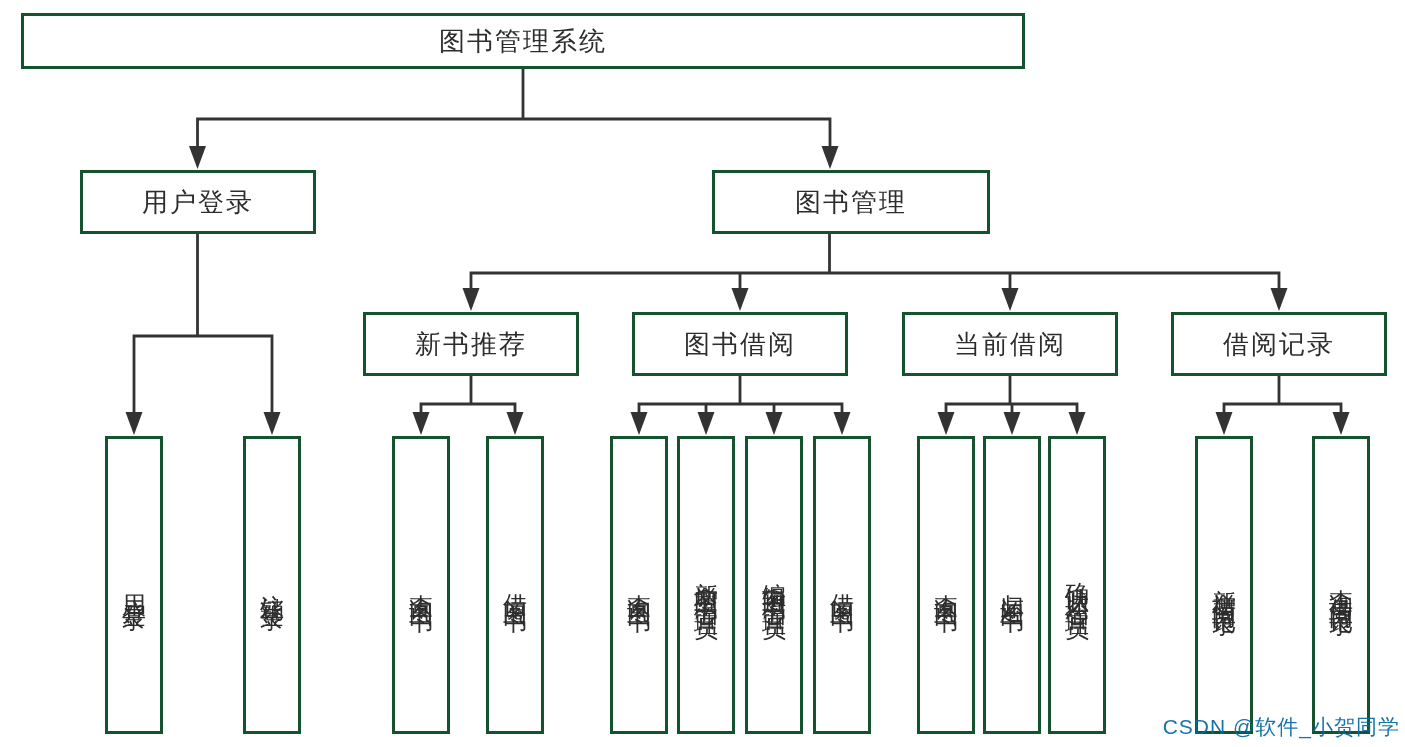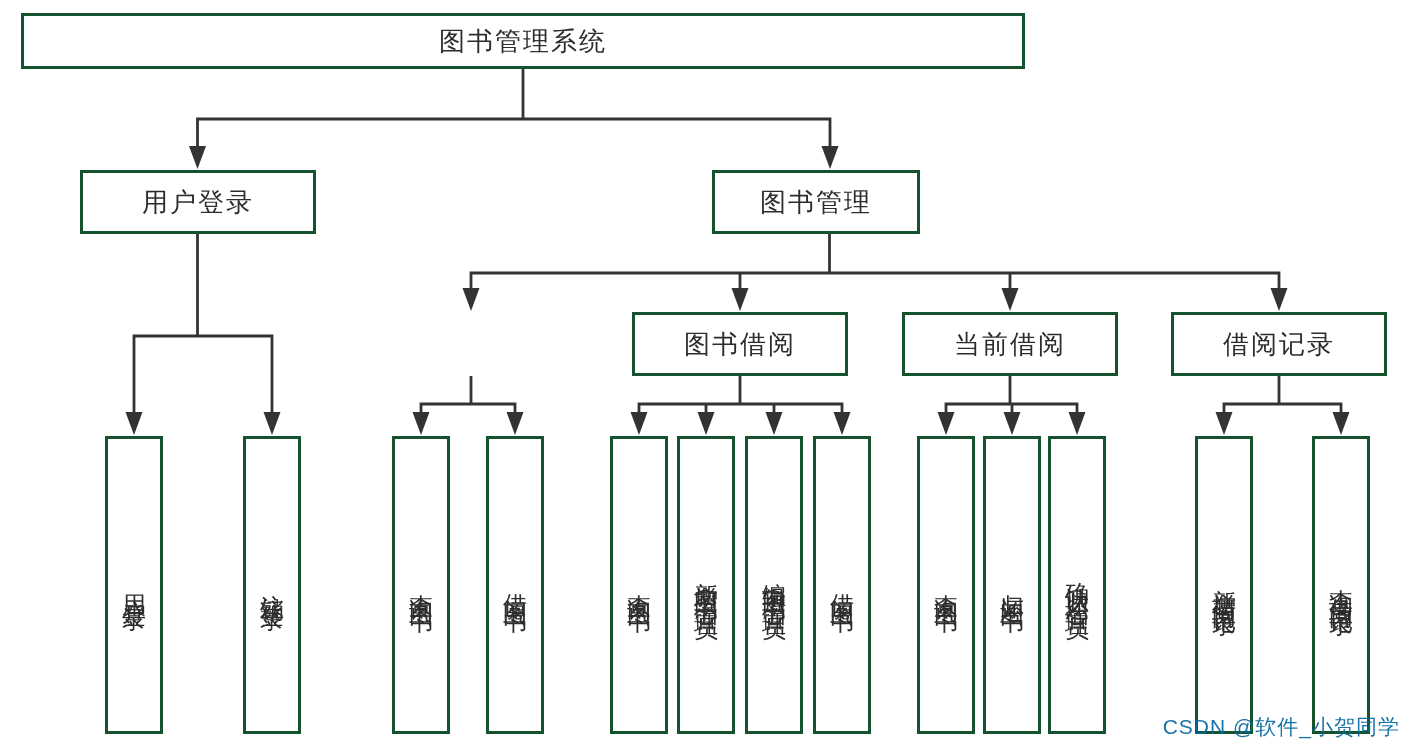--- a/index.html
+++ b/index.html
@@ -77,24 +77,27 @@
     </g>
   </svg>
 
   <div class="box" style="left:21px;top:13px;width:1004px;height:56px">
     <span class="lbl">图书管理系统</span>
   </div>
 
   <div class="box" style="left:80px;top:170px;width:236px;height:64px">
     <span class="lbl">用户登录</span>
   </div>
-  <div class="box" style="left:712px;top:170px;width:208px;height:64px">
+  <div class="box" style="left:712px;top:170px;width:278px;height:64px">
     <span class="lbl">图书管理</span>
   </div>
 
+  <div class="box" style="left:363px;top:312px;width:216px;height:64px">
+    <span class="lbl">新书推荐</span>
+  </div>
   <div class="box" style="left:632px;top:312px;width:216px;height:64px">
     <span class="lbl">图书借阅</span>
   </div>
   <div class="box" style="left:1171px;top:312px;width:216px;height:64px">
     <span class="lbl">借阅记录</span>
   </div>
   <div class="box" style="left:902px;top:312px;width:216px;height:64px">
     <span class="lbl">当前借阅</span>
   </div>
 

